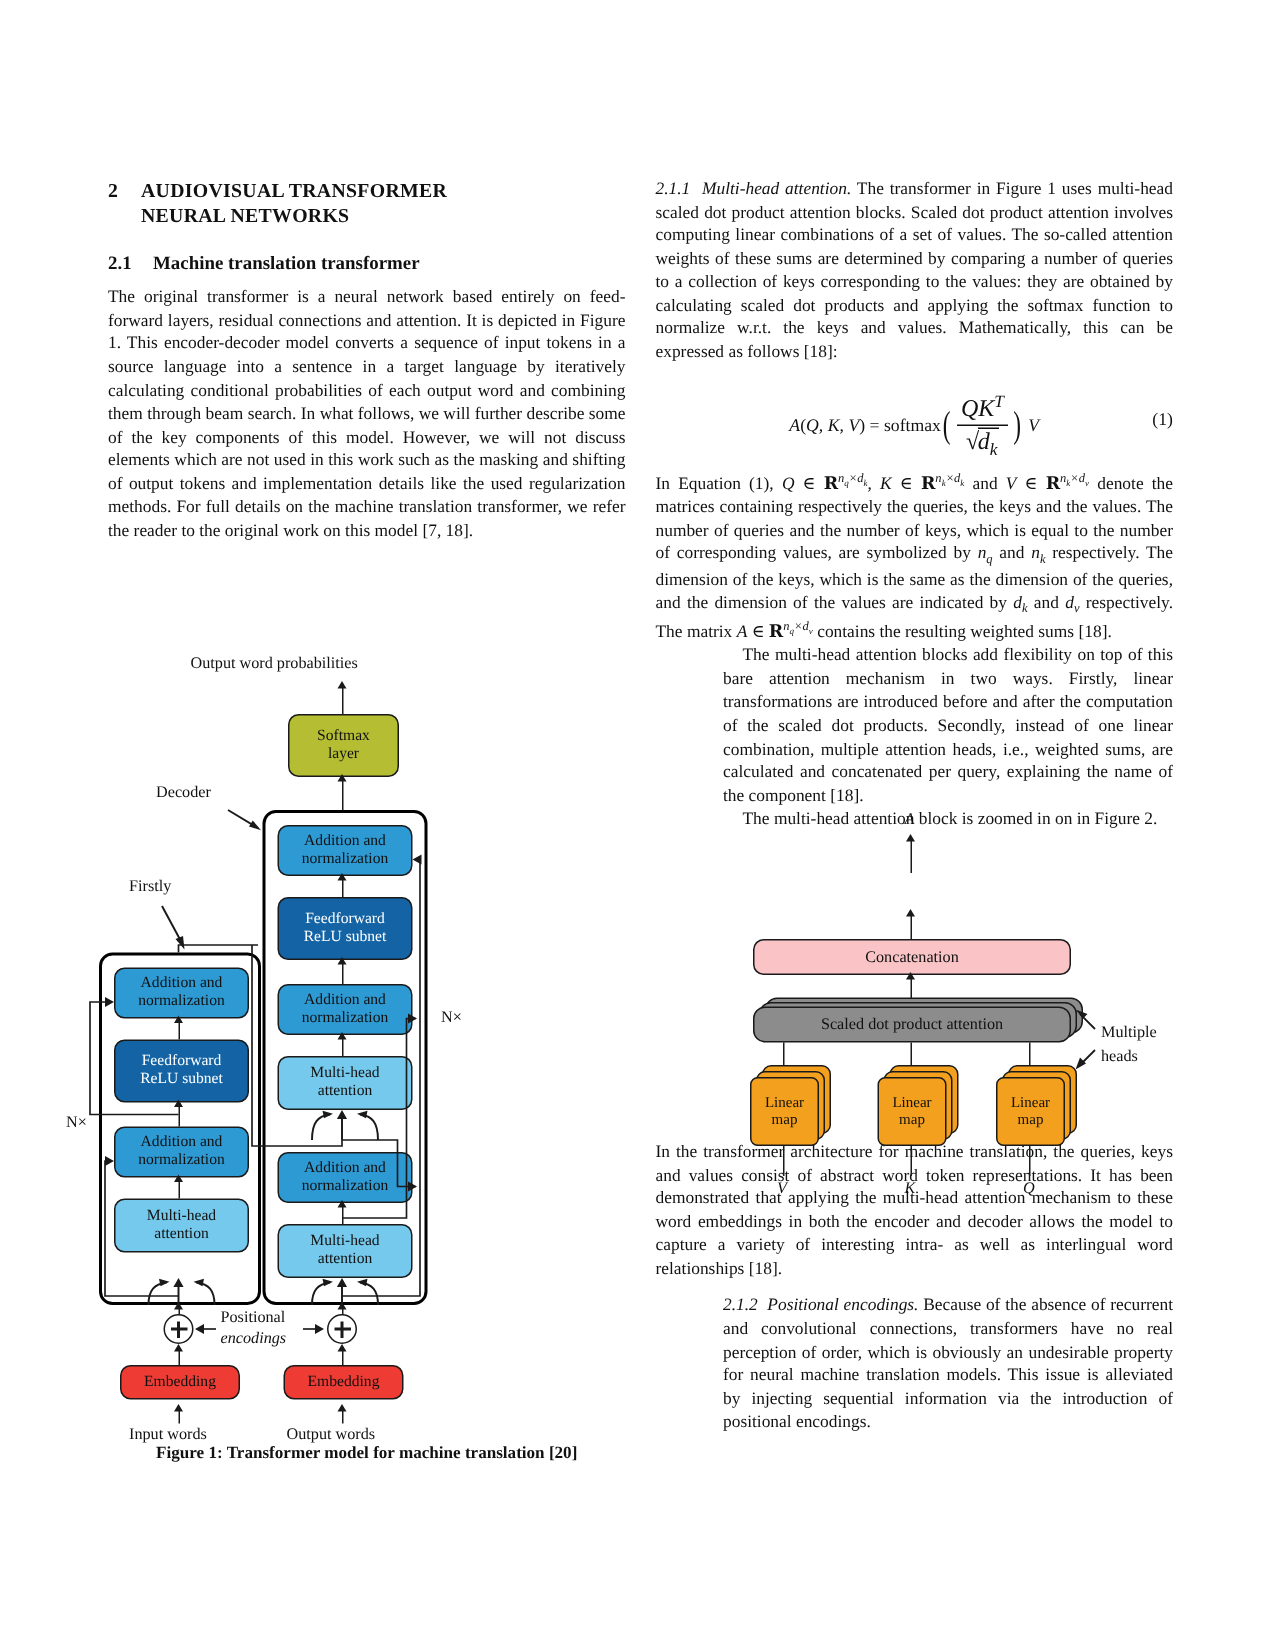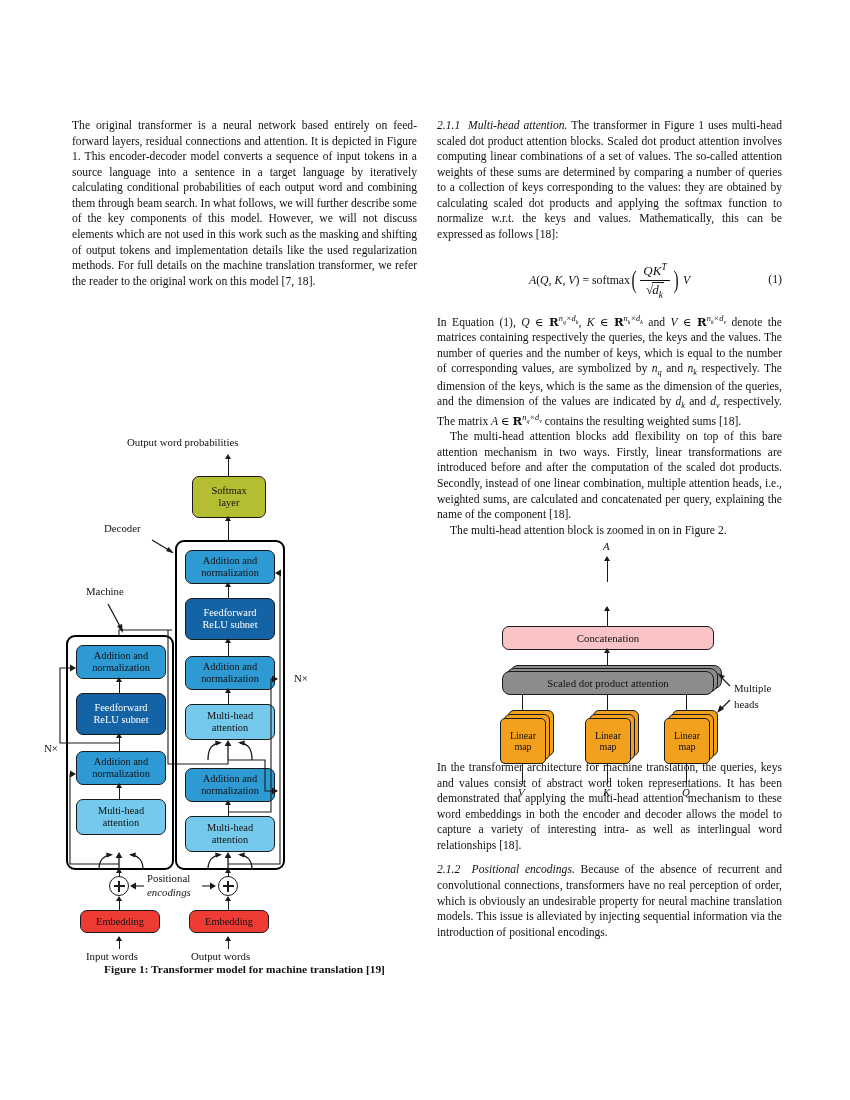--- a/index.html
+++ b/index.html
@@ -58,21 +58,21 @@
   }
 
   p.body {
     font-size: 11.6px;
     line-height: 1.345;
     margin: 0 0 0 0;
     text-align: justify;
     text-justify: inter-word;
     hyphens: manual;
   }
-  p.body + p.body { text-indent: 13px; }
+  p.body + p.body { text-indent: 13px; margin-left: 45px; }
   p.noindent { text-indent: 0 !important; }
 
   .para-head {
     font-style: italic;
     font-weight: normal;
   }
   .para-num {
     font-style: italic;
   }
 
@@ -95,21 +95,21 @@
     right: 0;
     top: 16px;
     font-style: normal;
   }
   .mathvar { font-style: italic; }
   .mathrm  { font-style: normal; }
   .frac {
     display: inline-block;
     vertical-align: middle;
     text-align: center;
-    font-size: 13px;
+    font-size: 16px;
     line-height: 1.12;
     margin: 0 2px;
   }
   .frac .num-p { display: block; padding: 0 3px 1px 3px; border-bottom: 1px solid #111; }
   .frac .den-p { display: block; padding: 1px 3px 0 3px; }
   .paren-big {
     display: inline-block;
     font-size: 25px;
     vertical-align: middle;
     font-style: normal;
@@ -207,22 +207,29 @@
 
   svg.connector { position: absolute; overflow: visible; }
 </style>
 </head>
 <body>
 
 <div class="page">
 
   <div class="col col-left">
 
-
-
+    <h2 class="sec-head">
+      <span class="num">2</span><span>AUDIOVISUAL TRANSFORMER</span>
+      <span class="sec-l2">NEURAL NETWORKS</span>
+    </h2>
+
+
+    <h3 class="sub-head">
+      <span class="num">2.1</span><span>Machine translation transformer</span>
+    </h3>
 
     <p class="body noindent">The original transformer is a neural network based entirely on feed-forward layers, residual connections and attention. It is depicted in Figure 1. This encoder-decoder model converts a sequence of input tokens in a source language into a sentence in a target language by iteratively calculating conditional probabilities of each output word and combining them through beam search. In what follows, we will further describe some of the key components of this model. However, we will not discuss elements which are not used in this work such as the masking and shifting of output tokens and implementation details like the used regularization methods. For full details on the machine translation transformer, we refer the reader to the original work on this model [7, 18].</p>
   </div>
 
   <div class="col col-right">
 
     <p class="body noindent">
       <span class="para-num">2.1.1</span>&nbsp;&nbsp;<span class="para-head">Multi-head attention.</span>
       <span>The transformer in Figure 1 uses multi-head scaled dot product attention blocks. Scaled dot product attention involves computing linear combinations of a set of values. The so-called attention weights of these sums are determined by comparing a number of queries to a collection of keys corresponding to the values: they are obtained by calculating scaled dot products and applying the softmax function to normalize w.r.t. the keys and values. Mathematically, this can be expressed as follows [18]:</span>
     </p>
@@ -272,21 +279,21 @@
     <div class="group-box" style="left:103px; top:110px; width:110px; height:330px;"></div>
 
     <div class="group-box" style="left:-6px; top:205px; width:108px; height:235px;"></div>
 
     <div class="flabel" style="left:32px; top:92px;">Decoder</div>
     <svg class="connector" style="left:0px; top:0px; width:345px; height:520px;">
       <line x1="80" y1="110" x2="100" y2="122" stroke="#1a1a1a" stroke-width="1.3"></line>
       <polygon points="102,123.5 94,121 96.5,117" fill="#1a1a1a"></polygon>
     </svg>
 
-    <div class="flabel" style="left:14px; top:155px;">Machine</div>
+    <div class="flabel" style="left:14px; top:155px;">Firstly</div>
     <svg class="connector" style="left:0px; top:0px; width:345px; height:520px;">
       <line x1="36" y1="174" x2="50" y2="200" stroke="#1a1a1a" stroke-width="1.3"></line>
       <polygon points="51,203 45,196 50,194" fill="#1a1a1a"></polygon>
     </svg>
 
     <div class="fnode" style="left:113px; top:120px; width:90px; height:34px; background:#2e9ad4;">
       <div>
         <span>Addition and</span><br>
         <span>normalization</span>
       </div>
@@ -449,21 +456,21 @@
 
     <div class="vline" style="left:47px; top:508px; height:11px;"></div>
     <div class="arrow-up" style="left:43.6px; top:506px;"></div>
     <div class="vline" style="left:156px; top:508px; height:11px;"></div>
     <div class="arrow-up" style="left:152.6px; top:506px;"></div>
 
     <div class="flabel" style="left:14px; top:520px;">Input words</div>
     <div class="flabel" style="left:119px; top:520px;">Output words</div>
   </div>
 
-  <div class="fig-caption" style="left:72px; top:963px;">Figure 1: Transformer model for machine translation [19]</div>
+  <div class="fig-caption" style="left:72px; top:963px;">Figure 1: Transformer model for machine translation [20]</div>
 
   <div class="figure" style="left:437px; top:540px; width:345px; height:220px;">
 
     <div class="flabel ital" style="left:166px; top:0px;">A</div>
 
     <div class="vline" style="left:170px; top:18px; height:24px;"></div>
     <div class="arrow-up" style="left:166.6px; top:16px;"></div>
 
 
     <div class="vline" style="left:170px; top:68px; height:18px;"></div>

